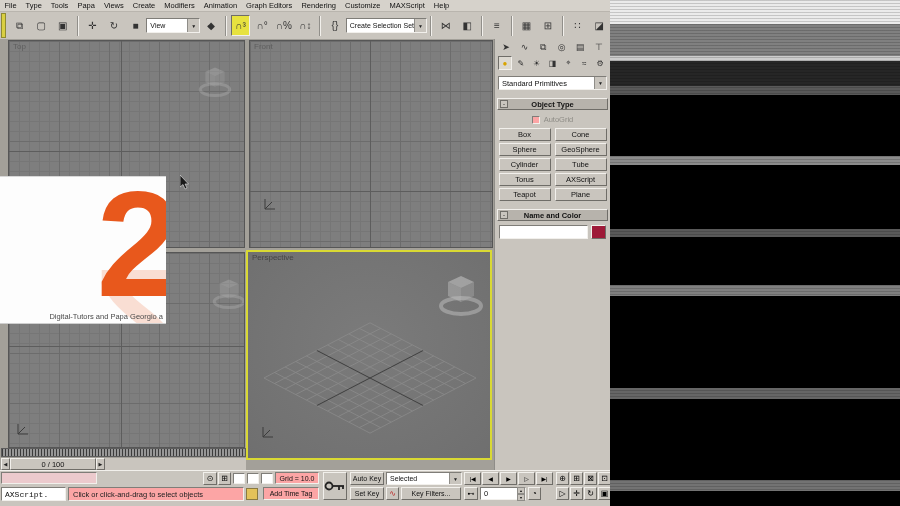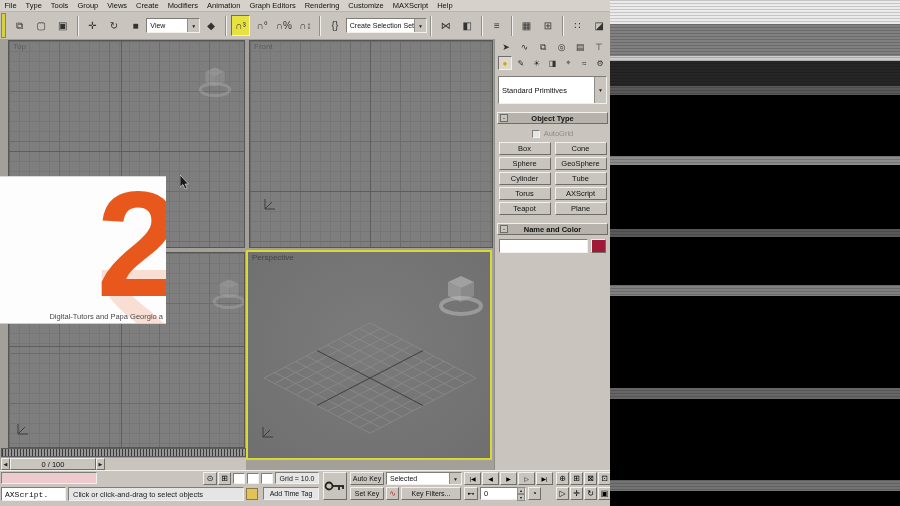--- a/index.html
+++ b/index.html
@@ -2,21 +2,21 @@
 <html><head>
 <meta charset="utf-8">
 <style>
   html,body{margin:0;padding:0;background:#000;}
   body{width:900px;height:506px;overflow:hidden;position:relative;
        font-family:"Liberation Sans",sans-serif;-webkit-font-smoothing:antialiased;}
   .app{position:absolute;left:0;top:0;width:610px;height:506px;background:#cbc7c0;overflow:hidden;}
 
   
   .btn3d{background:#c9c5be;border:1px solid;border-color:#f2f0ec #6f6d68 #6f6d68 #f2f0ec;box-sizing:border-box;}
-  .inset{background:#e5e5e5;border:1px solid;border-color:#7f7d78 #f2f0ec #f2f0ec #7f7d78;box-sizing:border-box;}
+  .inset{background:#fca5a5;border:1px solid;border-color:#7f7d78 #f2f0ec #f2f0ec #7f7d78;box-sizing:border-box;}
   .white-field{background:#ffffff;border:1px solid;border-color:#7f7d78 #f2f0ec #f2f0ec #7f7d78;box-sizing:border-box;}
 
   
   .menubar{position:absolute;left:0;top:0;width:610px;height:11px;background:#d6d2cb;
            display:flex;align-items:center;border-bottom:1px solid #b9b5ae;}
   .menubar span{font-size:7.5px;color:#111;padding:0 4.5px;white-space:nowrap;}
 
   
   .toolbar{position:absolute;left:0;top:12px;width:610px;height:27px;background:#c9c5be;
            display:flex;align-items:center;border-bottom:1px solid #8f8d88;}
@@ -69,21 +69,21 @@
   .cmd{position:absolute;left:494px;top:39px;width:116px;height:431px;background:#c9c5be;
        border-left:1px solid #8f8d88;box-sizing:border-box;}
   .cmd-tabs{display:flex;justify-content:space-between;padding:1px 3px 0 3px;}
   .cmd-tab{width:16px;height:14px;display:flex;align-items:center;justify-content:center;
            font-size:9px;color:#333;}
   .cmd-subtabs{display:flex;justify-content:space-between;padding:2px 3px 0 3px;}
   .cmd-subtab{width:14px;height:14px;display:flex;align-items:center;justify-content:center;
               font-size:8px;color:#333;}
   .cmd-subtab.active{background:#dcd8d0;border:1px solid;border-color:#6f6d68 #f2f0ec #f2f0ec #6f6d68;
                      color:#d8a300;box-sizing:border-box;}
-  .cmd .combo{margin:6px 3px 0 3px;height:28px;}
+  .cmd .combo{margin:6px 3px 0 3px;height:14px;}
   .rollout{margin:8px 2px 0 2px;height:12px;background:#b7b3ac;
            border:1px solid;border-color:#f2f0ec #6f6d68 #6f6d68 #f2f0ec;
            display:flex;align-items:center;box-sizing:border-box;}
   .rollout .minus{width:8px;height:8px;margin-left:2px;background:#c9c5be;border:1px solid #6f6d68;
                   font-size:6px;line-height:6px;text-align:center;color:#111;box-sizing:border-box;}
   .rollout .rtitle{flex:1;text-align:center;font-size:7.5px;font-weight:bold;color:#111;
                    margin-right:10px;}
   .autogrid{display:flex;align-items:center;justify-content:center;margin-top:4px;height:11px;}
   .autogrid .chk{width:8px;height:8px;margin-right:4px;}
   .autogrid .lbl{font-size:7.5px;color:#8e8c86;}
@@ -145,21 +145,21 @@
 </style>
 </head>
 <body>
 
 <div class="app">
 
   <div class="menubar">
     <span>File</span>
     <span>Type</span>
     <span>Tools</span>
-    <span>Group</span>
+    <span>Papa</span>
     <span>Views</span>
     <span>Create</span>
     <span>Modifiers</span>
     <span>Animation</span>
     <span>Graph Editors</span>
     <span>Rendering</span>
     <span>Customize</span>
     <span>MAXScript</span>
     <span>Help</span>
   </div>

